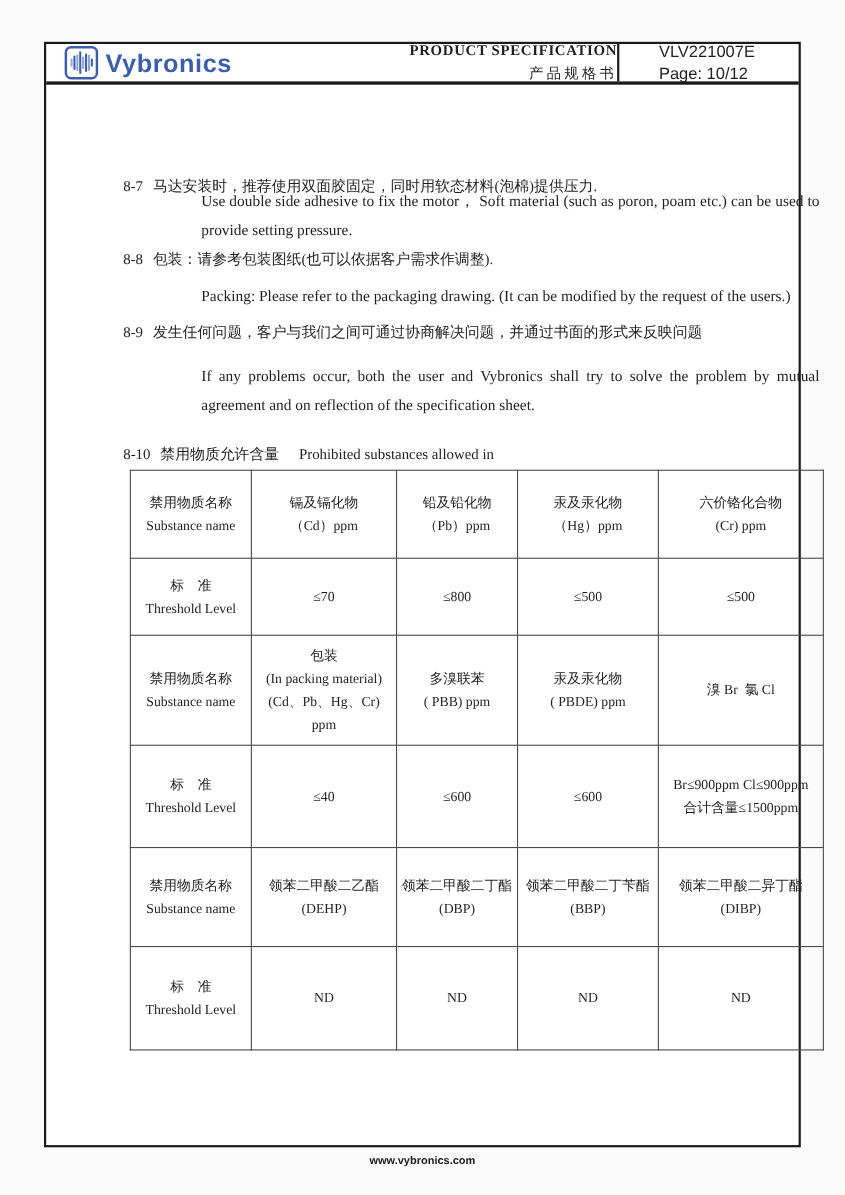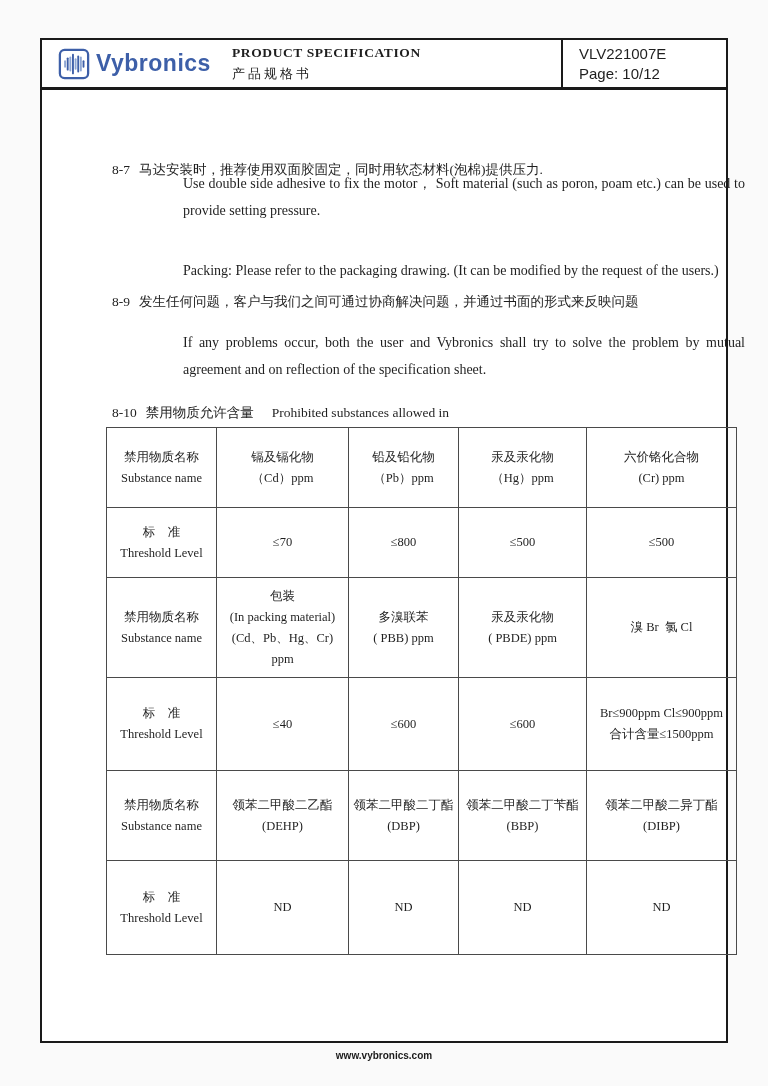--- a/index.html
+++ b/index.html
@@ -8,49 +8,49 @@
     width: 768px; height: 1086px; position: relative;
     font-family: "Liberation Serif", "DejaVu Serif", serif;
     color: #1f1f1f;
   }
   .frame {
     position: absolute; left: 40px; top: 38px; width: 688px; height: 1005px;
     border: 2px solid #1a1a1a; background: #ffffff;
   }
   
   .header {
-    position: absolute; left: 0; top: 0; width: 100%; height: 50px;
+    position: absolute; left: 0; top: 0; width: 100%; height: 37px;
     border-bottom: 3px solid #1a1a1a;
     display: flex; align-items: stretch;
   }
   .header-left { width: 190px; display: flex; align-items: center; padding-left: 16px; }
   .logo { display: flex; align-items: center; gap: 6px; }
   .logo-text {
     font-family: "Liberation Sans", "DejaVu Sans", sans-serif;
     font-weight: 700; font-size: 23px; color: #3d5fa8; letter-spacing: 0.5px;
   }
-  .header-center { flex: 1; display: flex; flex-direction: column; align-items: flex-start; justify-content: center; gap: 4px; }
+  .header-center { flex: 1; display: flex; flex-direction: column; align-items: flex-end; justify-content: center; gap: 4px; }
   .header-title-en { font-weight: 700; font-size: 13.5px; letter-spacing: 0.6px; }
   .header-title-zh { font-size: 13px; letter-spacing: 3px; }
   .header-right {
     width: 165px; border-left: 2px solid #1a1a1a;
-    display: flex; flex-direction: column; justify-content: center; padding-left: 16px; gap: 3px;
+    display: flex; flex-direction: column; justify-content: center; padding-left: 36px; gap: 3px;
     font-family: "Liberation Sans", "DejaVu Sans", sans-serif; font-size: 15px;
   }
   
   .sec-head { position: absolute; left: 70px; font-size: 13.5px; white-space: nowrap; }
   .sec-head .num { display: inline-block; margin-right: 9px; }
   .sec-en {
     position: absolute; left: 100px; width: 562px;
     font-size: 14px; line-height: 27px; text-align: justify; margin-left: 41px;
   }
   .sec-head-row .en-inline { margin-left: 18px; }
   
   .subs-table {
-    position: absolute; left: 64px; top: 387px; width: 630px;
+    position: absolute; left: 76px; top: 387px; width: 630px;
     border-collapse: collapse; table-layout: fixed;
     font-size: 12.5px;
   }
   .subs-table td {
     border: 1px solid #4a4a4a; text-align: center; vertical-align: middle;
     padding: 2px 4px;
   }
   .cell-line { line-height: 21px; white-space: pre-wrap; }
   
   .footer-site {
@@ -95,20 +95,23 @@
       <div>VLV221007E</div>
       <div>Page: 10/12</div>
     </div>
   </div>
 
   <div class="sec-head" style="top: 102px; margin-top: 19px;">
     <span class="num">8-7</span><span>马达安装时，推荐使用双面胶固定，同时用软态材料(泡棉)提供压力.</span>
   </div>
   <div class="sec-en" style="top: 130px;">Use double side adhesive to fix the motor，  Soft material (such as poron, poam etc.) can be used to provide setting pressure.</div>
 
+  <div class="sec-head" style="top: 187px;">
+    <span class="num">8-8</span><span>包装：请参考包装图纸(也可以依据客户需求作调整).</span>
+  </div>
   <div class="sec-en" style="top: 217px;">Packing: Please refer to the packaging drawing. (It can be modified by the request of the users.)</div>
 
   <div class="sec-head" style="top: 253px;">
     <span class="num">8-9</span><span>发生任何问题，客户与我们之间可通过协商解决问题，并通过书面的形式来反映问题</span>
   </div>
   <div class="sec-en" style="top: 289px;">If any problems occur, both the user and Vybronics shall try to solve the problem by mutual agreement and on reflection of the specification sheet.</div>
 
   <div class="sec-head sec-head-row" style="top: 364px;">
     <span class="num">8-10</span><span>禁用物质允许含量</span><span class="en-inline">Prohibited substances allowed in</span>
   </div>

